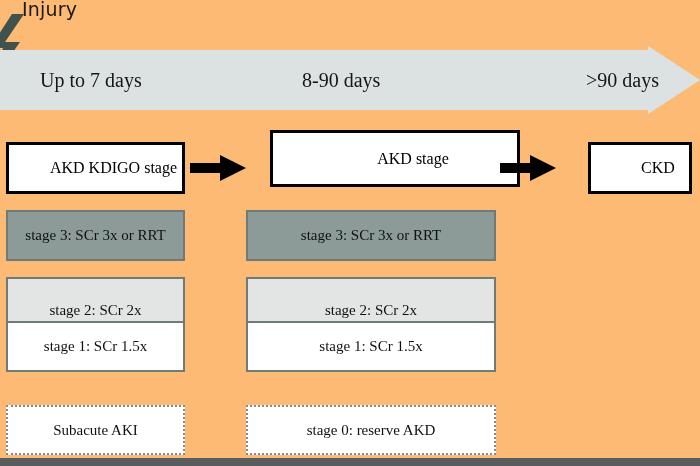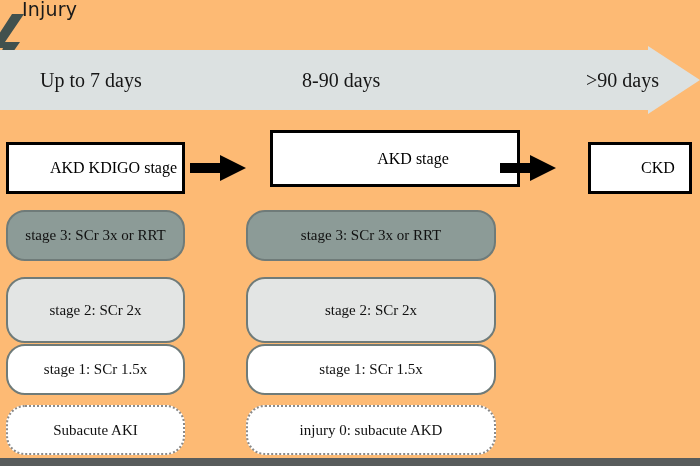--- a/index.html
+++ b/index.html
@@ -90,39 +90,38 @@
   
   .stage-box {
     position: absolute;
     box-sizing: border-box;
     display: flex;
     align-items: center;
     justify-content: center;
     font-size: 15px;
     color: #111111;
     text-align: center;
-    border-radius: 19px;
   }
   .stage-box.solid { border: 2px solid #6f7b79; }
   .stage-box.dotted {
     border: 2px dotted #8a8a8a;
     background: #ffffff;
     font-family: Liberation Serif, serif;
   }
   .fill-dark  { background: #8c9b97; }
   .fill-light { background: #e3e5e4; }
   .fill-white { background: #ffffff; }
 
   
   .col-a { left: 6px;   width: 179px; }
   .col-b { left: 246px; width: 250px; }
 
   .row-3 { top: 210px; height: 51px; }
   .row-2 { top: 277px; height: 66px; }
-  .row-1 { top: 344px; height: 51px; }
+  .row-1 { top: 321px; height: 51px; }
   .row-0 { top: 405px; height: 50px; }
 
   
   #stage0-callout {
     position: absolute;
     left: 516px;
     top: 268px;
     width: 184px;
     height: 180px;
   }
@@ -198,18 +197,18 @@
   </svg>
 
   <div class="stage-box solid fill-dark col-a row-3">stage 3: SCr 3x or RRT</div>
   <div class="stage-box solid fill-light col-a row-2">stage 2: SCr 2x</div>
   <div class="stage-box solid fill-white col-a row-1">stage 1: SCr 1.5x</div>
   <div class="stage-box dotted col-a row-0">Subacute AKI</div>
 
   <div class="stage-box solid fill-dark col-b row-3">stage 3: SCr 3x or RRT</div>
   <div class="stage-box solid fill-light col-b row-2">stage 2: SCr 2x</div>
   <div class="stage-box solid fill-white col-b row-1">stage 1: SCr 1.5x</div>
-  <div class="stage-box dotted col-b row-0">injury 0: subacute AKD</div>
+  <div class="stage-box dotted col-b row-0">stage 0: reserve AKD</div>
 
 
   <div id="bottom-band"></div>
 
 </div>
 
 </body></html>

